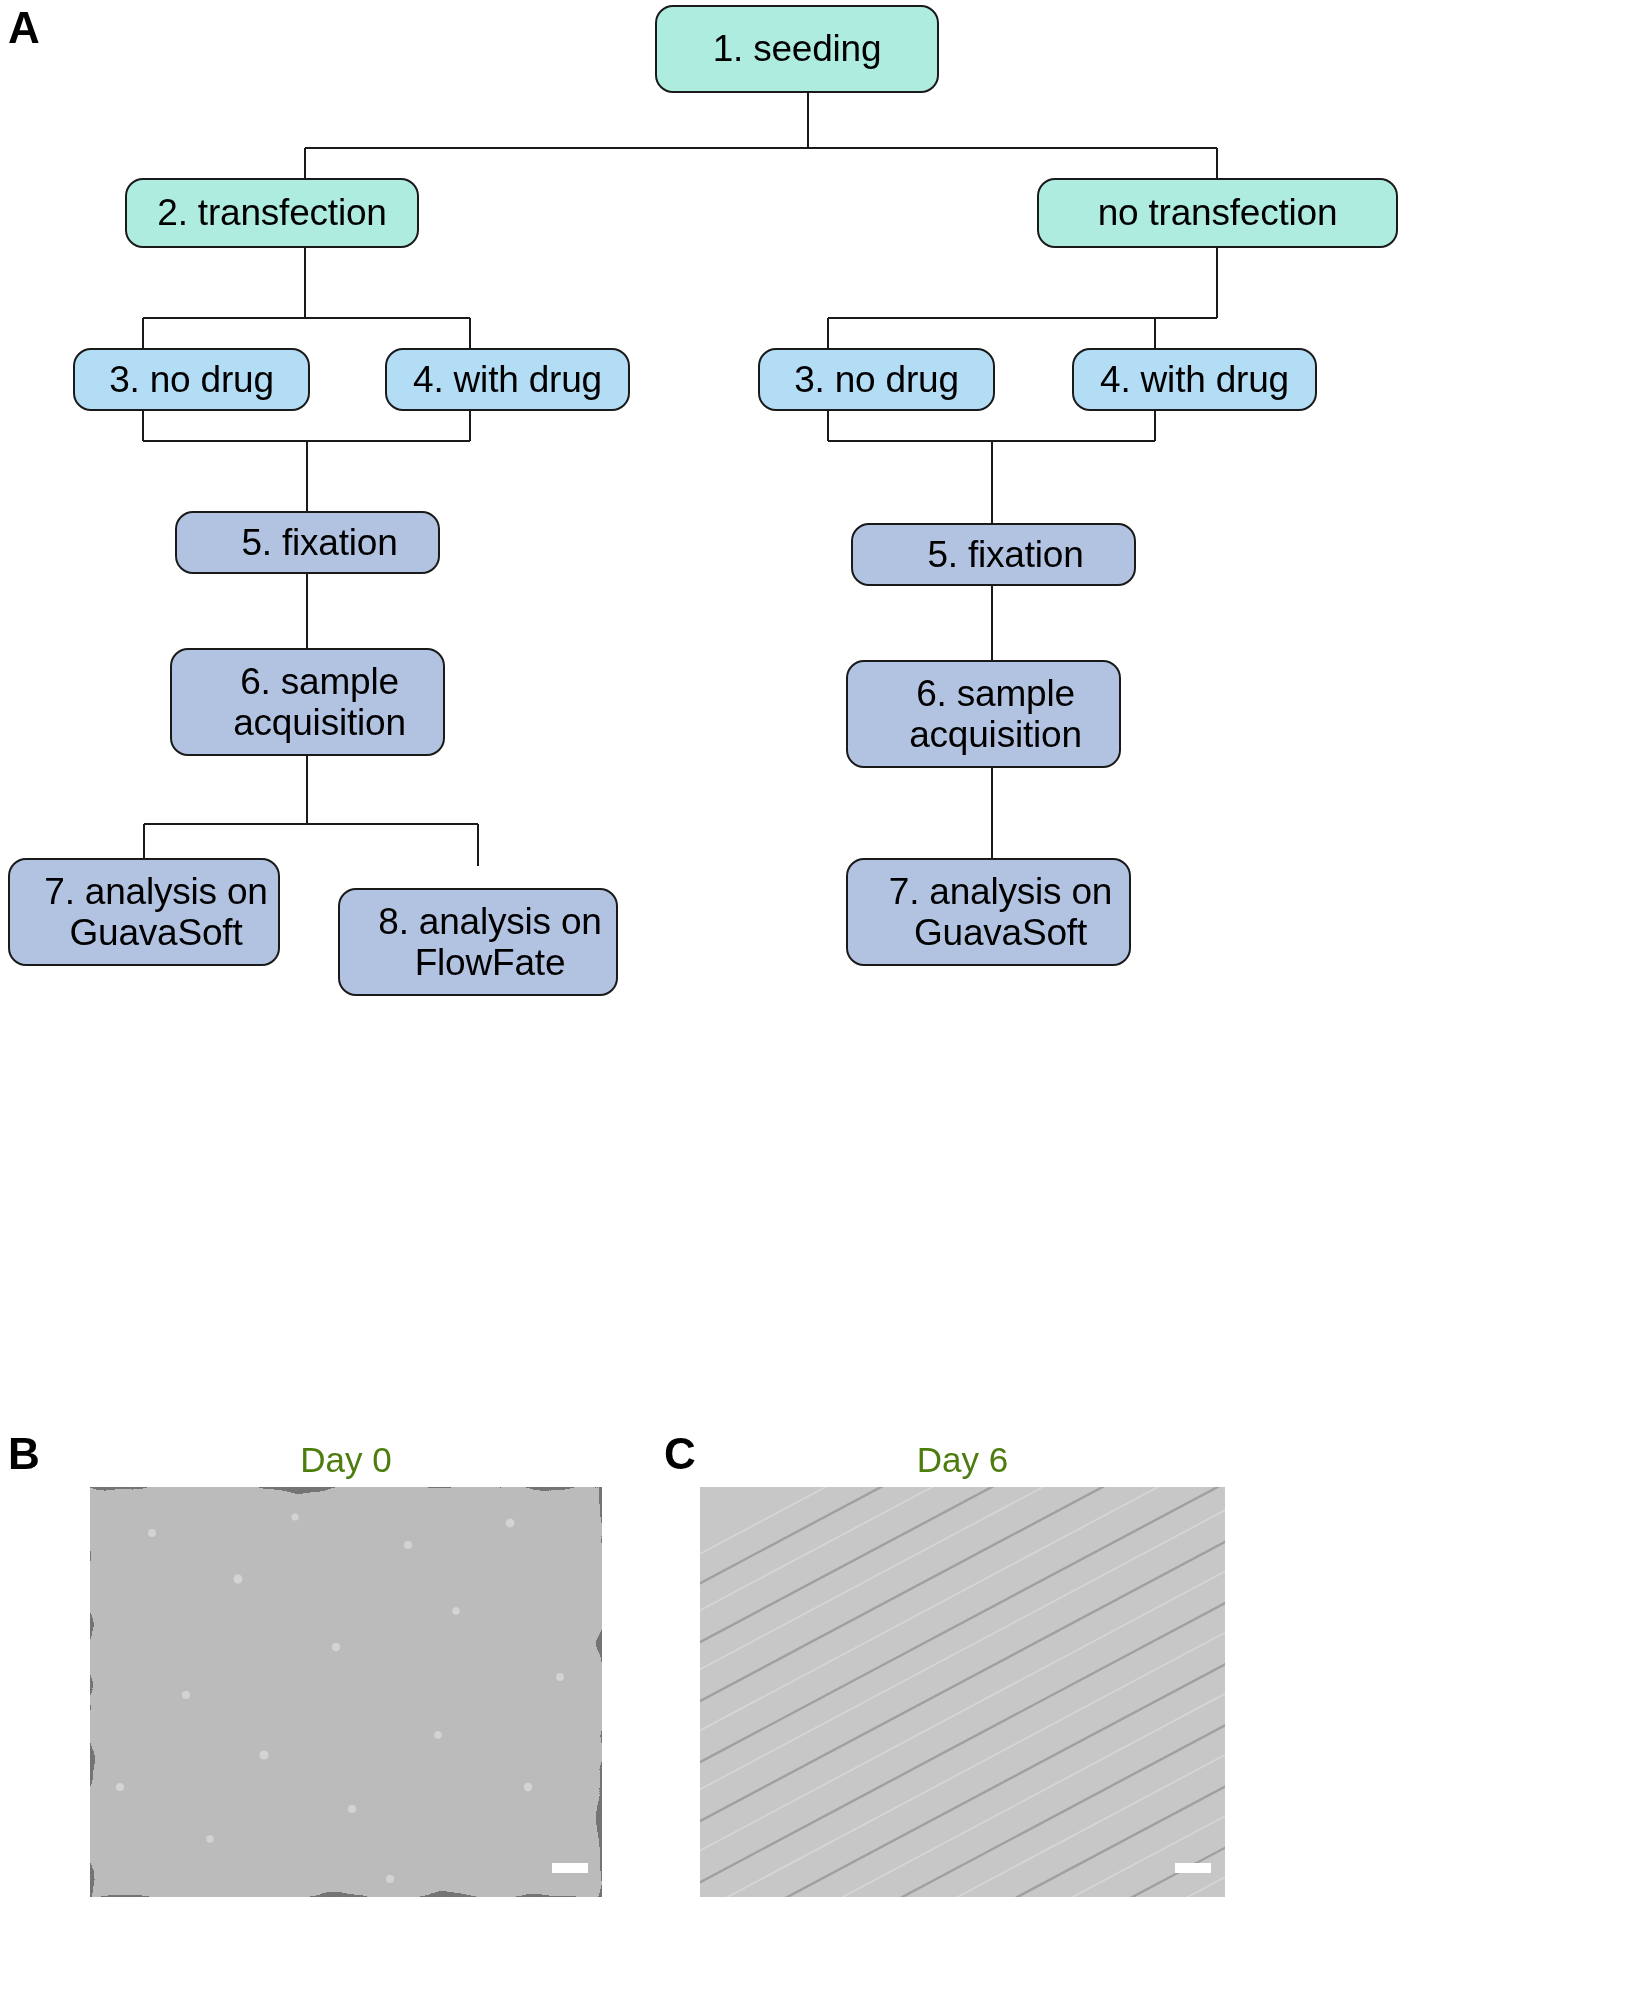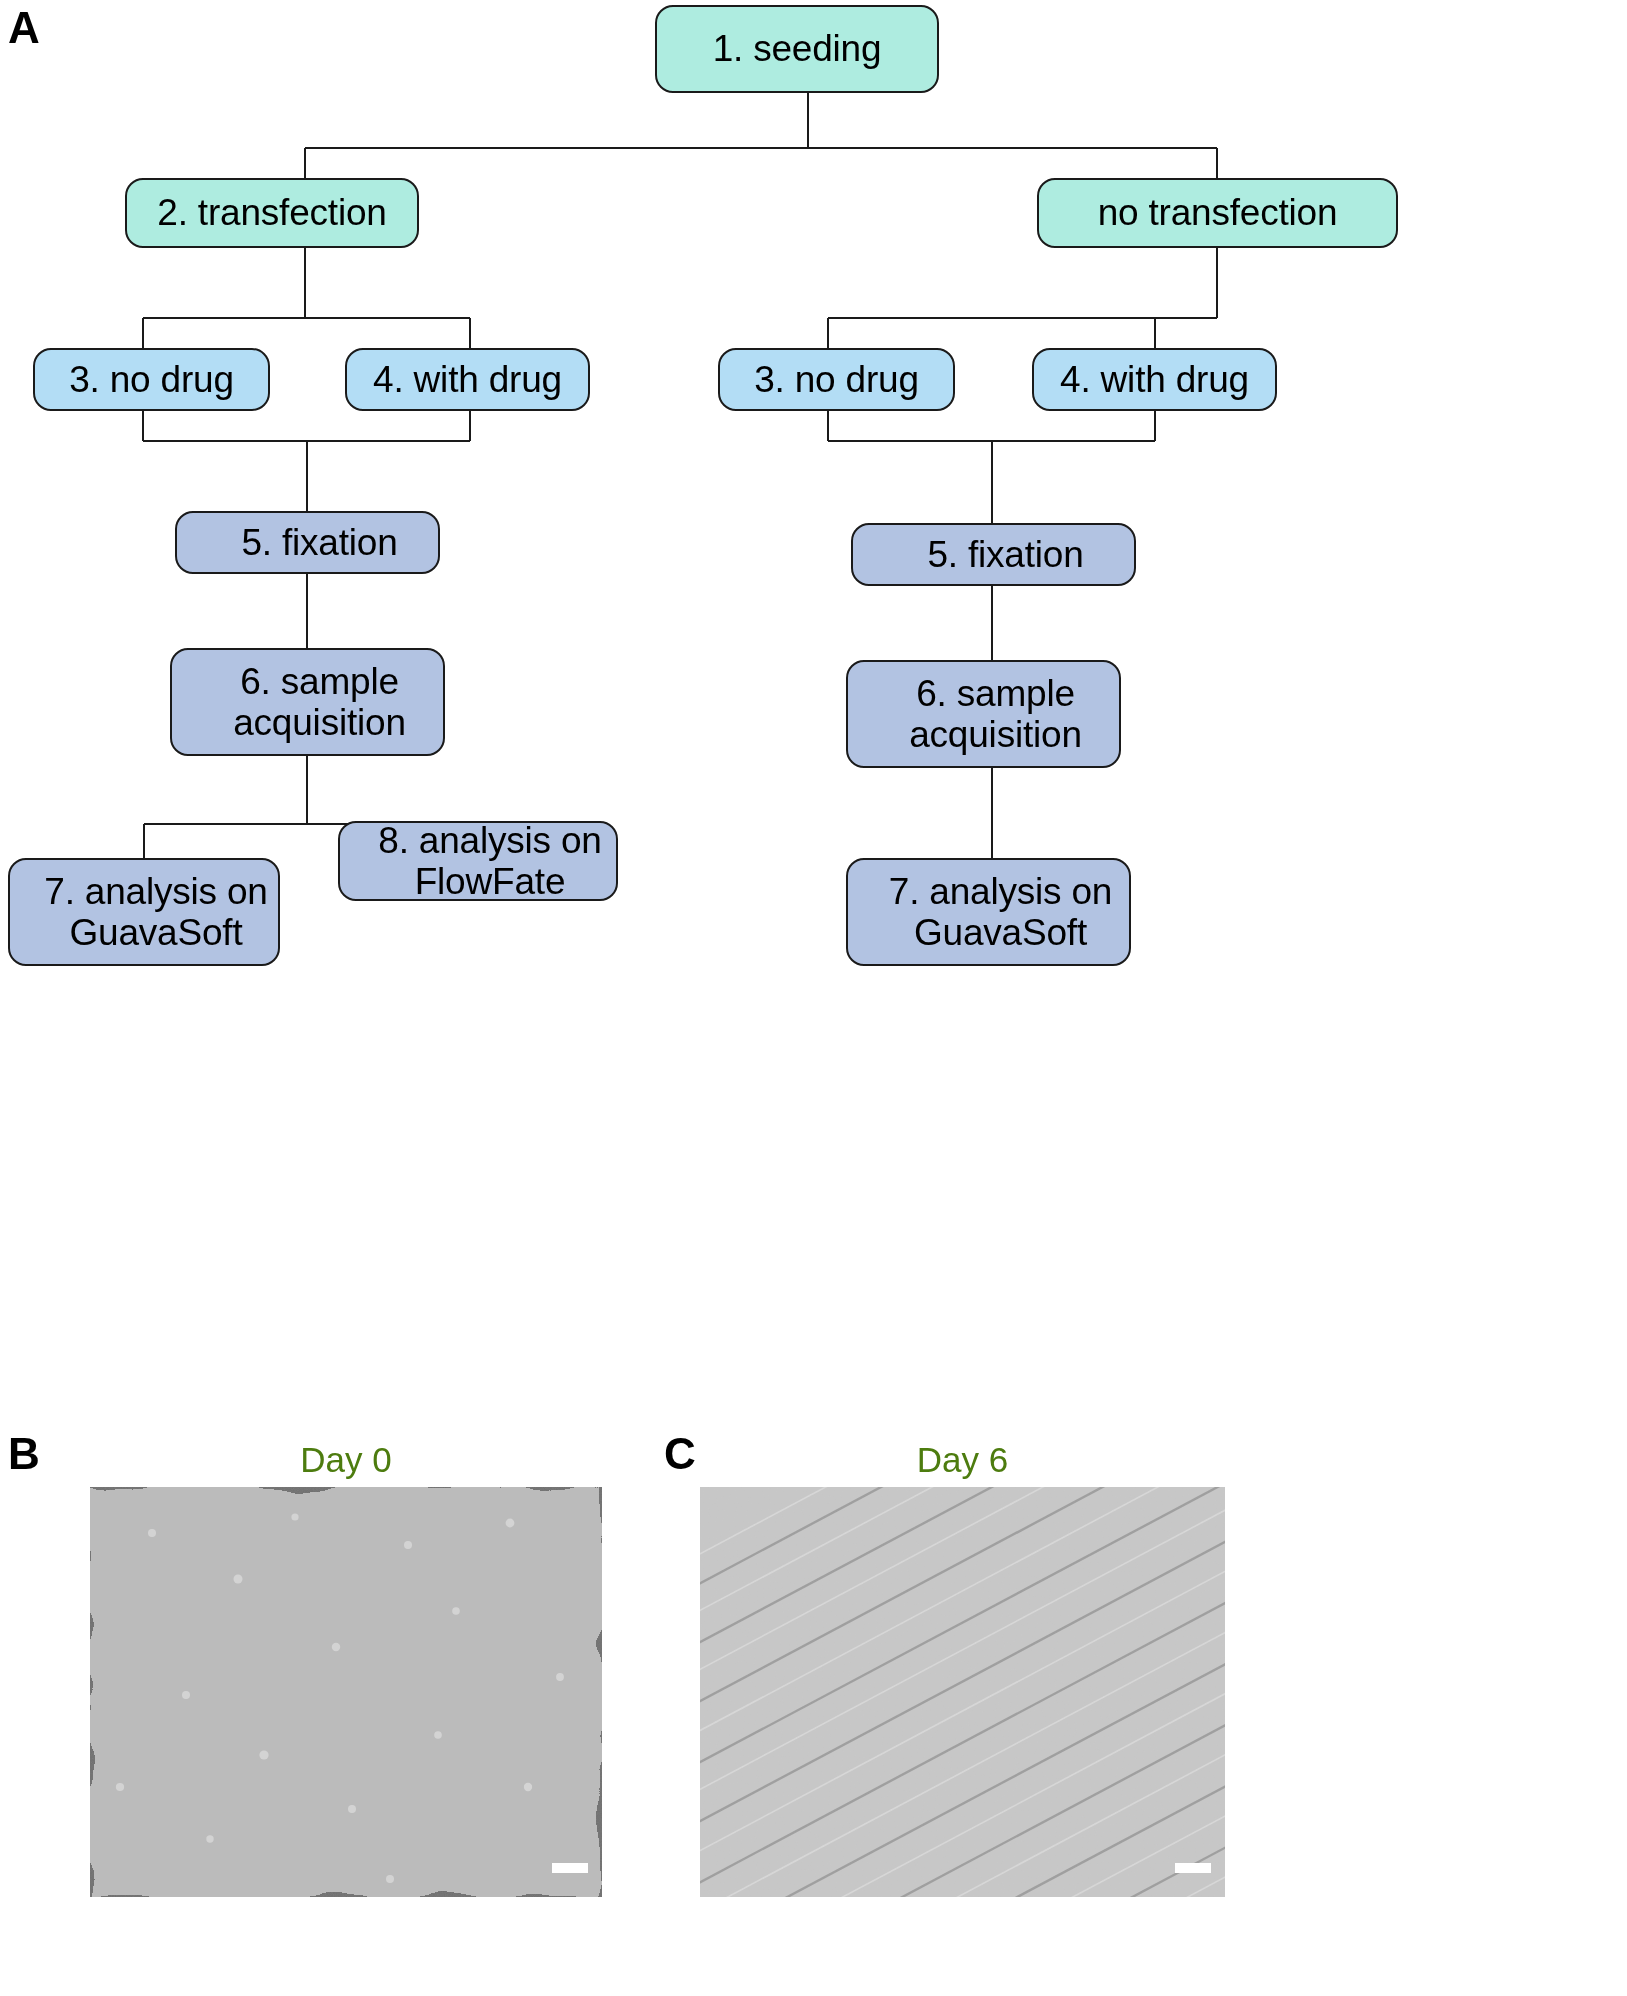--- a/index.html
+++ b/index.html
@@ -47,21 +47,21 @@
     align-items: center;
     justify-content: center;
     text-align: center;
     font-size: 37px;
     line-height: 1.12;
     color: #000;
     letter-spacing: -0.2px;
     padding: 2px 8px;
   }
   .node.green { background: #aeece0; }
-  .node.lightblue { background: #b3ddf5; }
+  .node.lightblue { background: #b3ddf5; margin-left: 40px; }
   .node.periwinkle { background: #b2c3e2; padding-left: 32px; }
   .node .lbl { display: block; white-space: pre-line; }
 
   
   .micro-title {
     position: absolute;
     font-size: 35px;
     text-align: center;
     color: #4d7c0f;
   }
@@ -161,21 +161,21 @@
     </div>
   <div class="node periwinkle" style="left:846px;  top:660px; width:275px; height:108px;">
       <span class="lbl">6. sample
 acquisition</span>
     </div>
 
   <div class="node periwinkle" style="left:8px;    top:858px; width:272px; height:108px;">
       <span class="lbl">7. analysis on
 GuavaSoft</span>
     </div>
-  <div class="node periwinkle" style="left:338px;  top:821px; width:280px; height:80px;">
+  <div class="node periwinkle" style="left:338px;  top:888px; width:280px; height:108px;">
       <span class="lbl">8. analysis on
 FlowFate</span>
     </div>
   <div class="node periwinkle" style="left:846px;  top:858px; width:285px; height:108px;">
       <span class="lbl">7. analysis on
 GuavaSoft</span>
     </div>
 </div>
 
 <div class="panel-letter" style="left:8px; top:1432px;">B</div>

